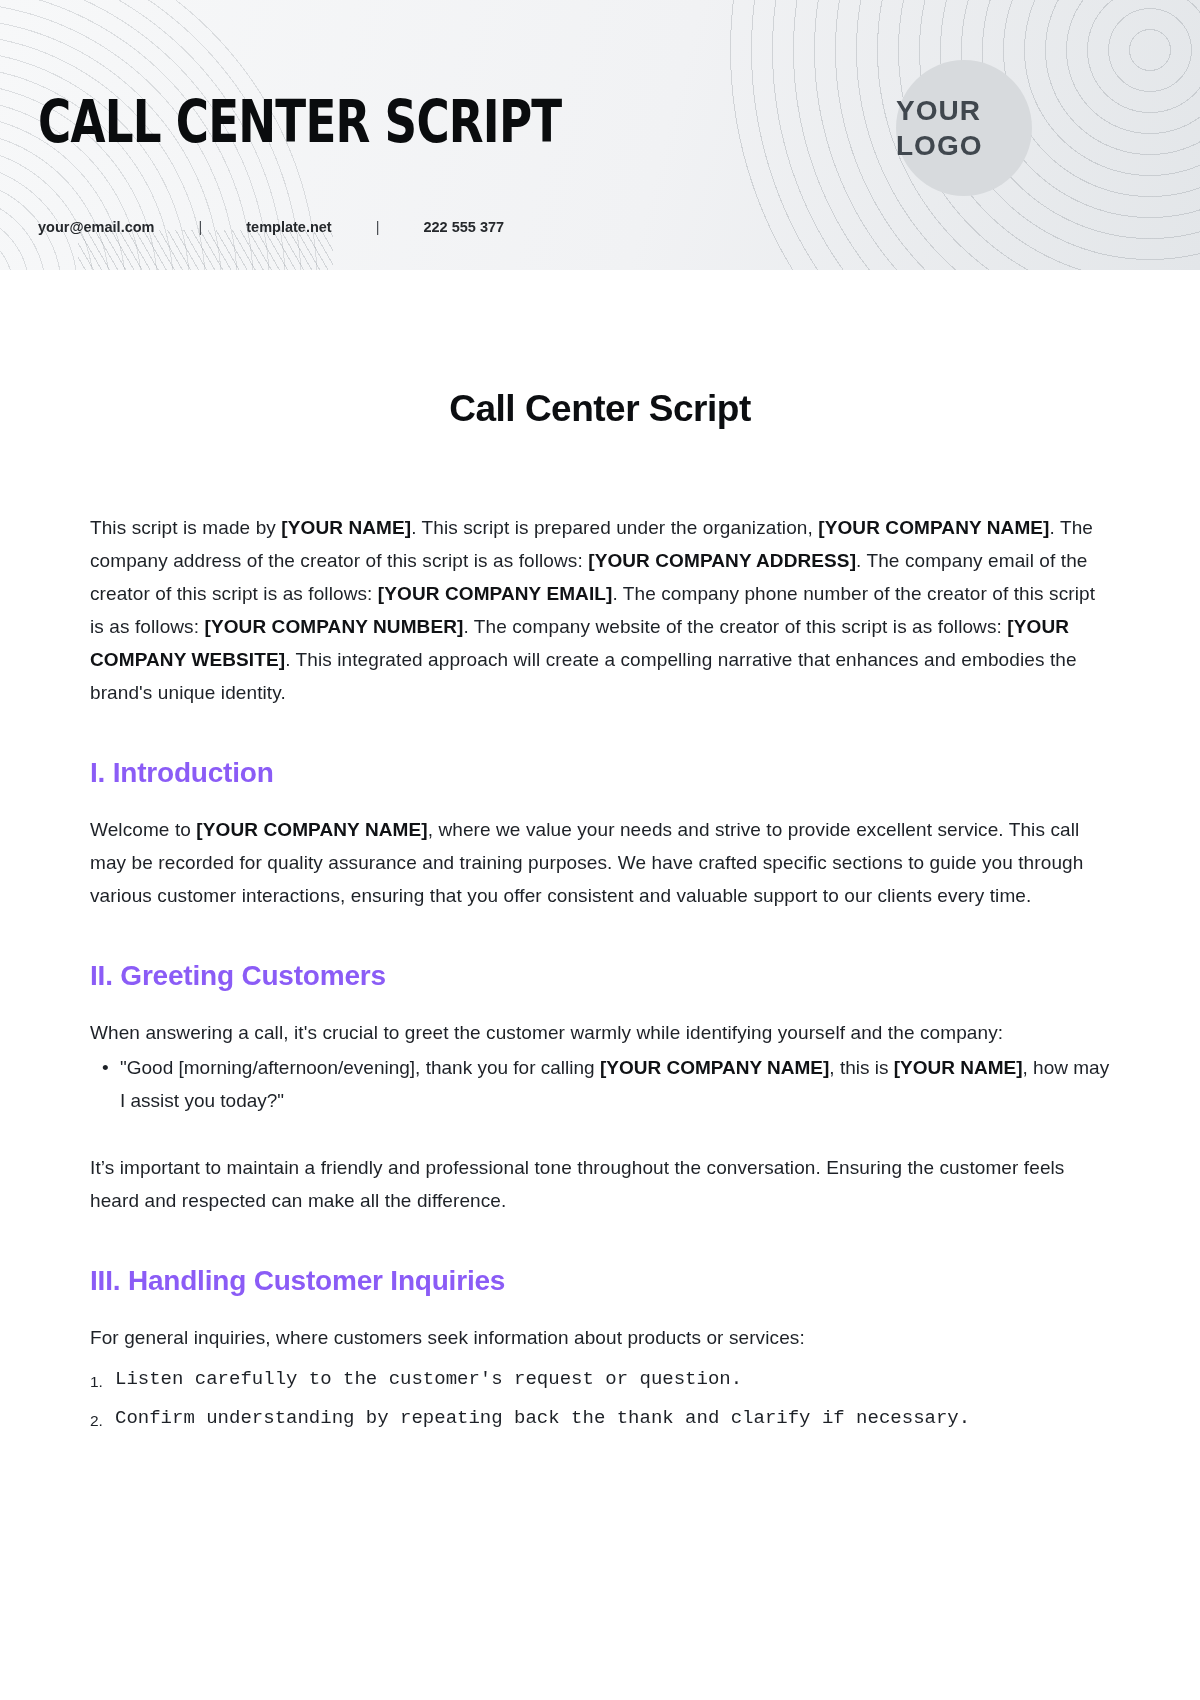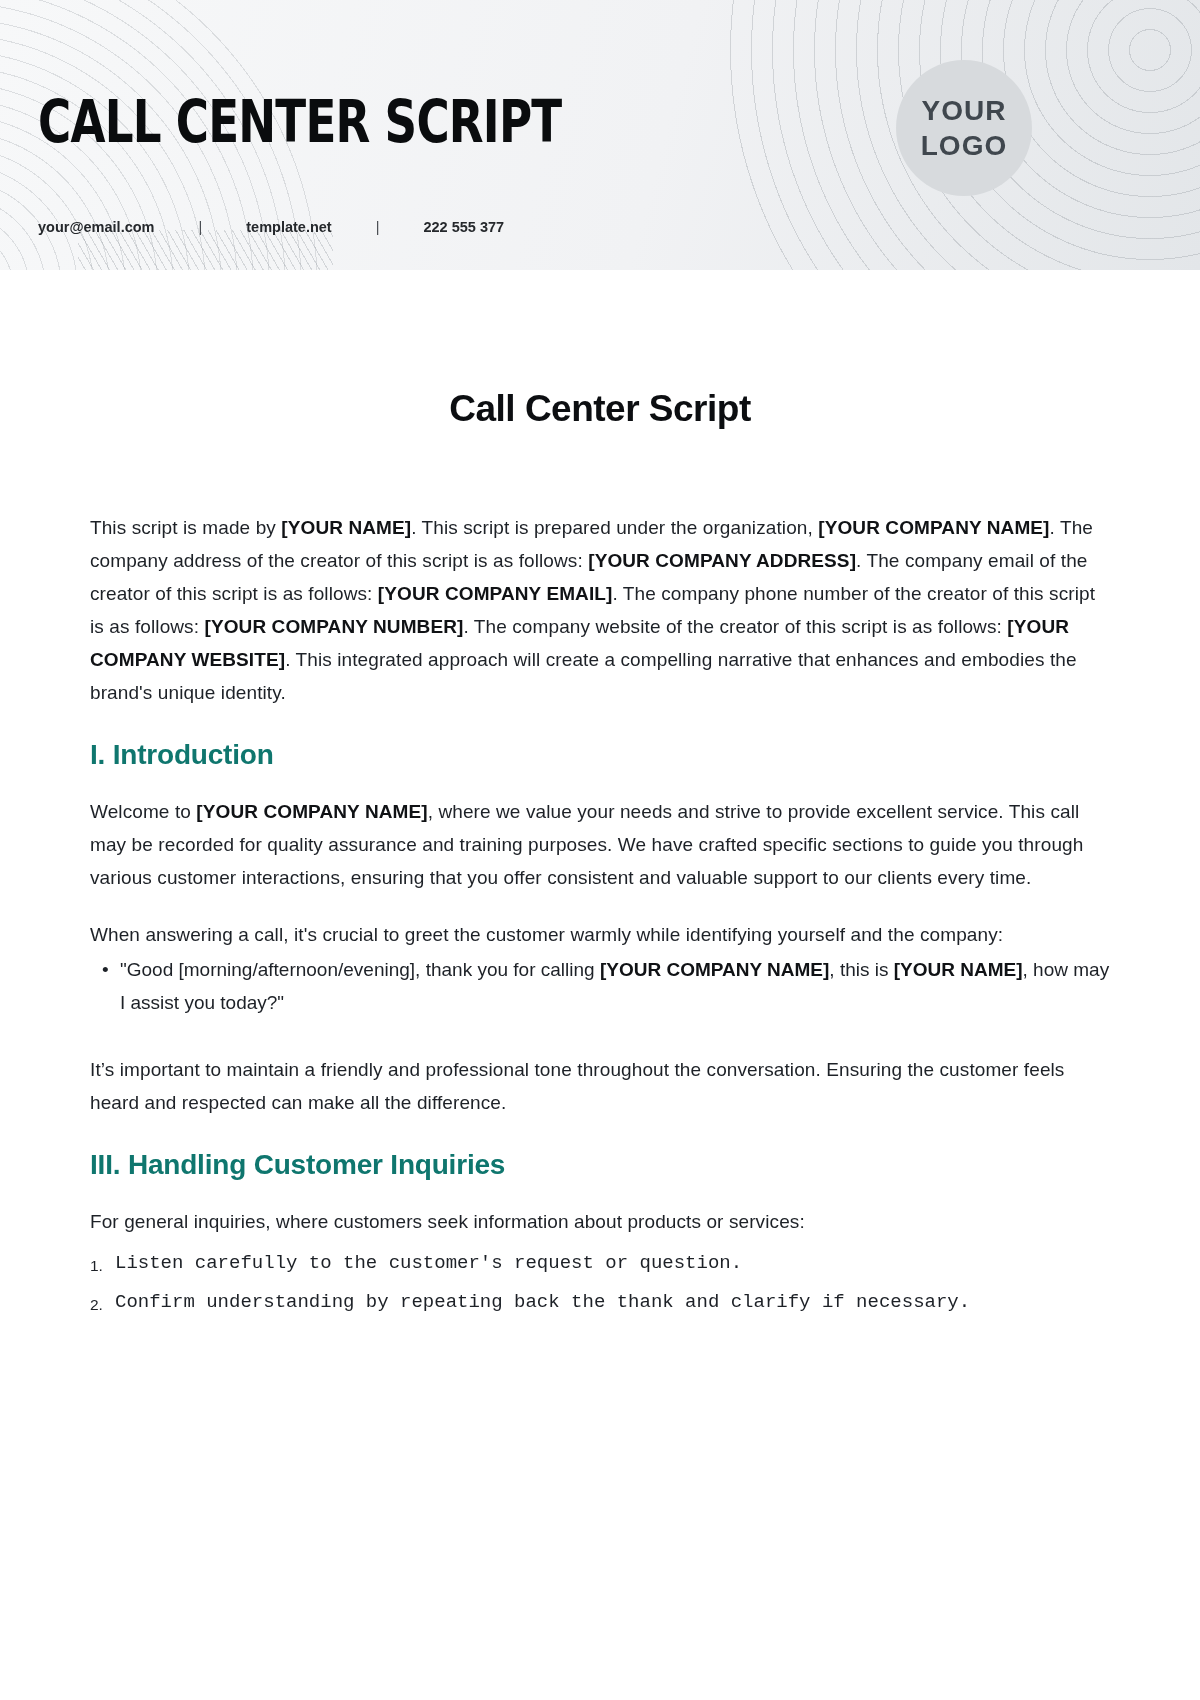--- a/index.html
+++ b/index.html
@@ -36,21 +36,21 @@
   .brand-title {
     position:absolute; left:38px; top:88px;
     font-family:"DejaVu Sans","Liberation Sans",sans-serif;
     font-size:58px; font-weight:800; color:#0a0c0e;
     letter-spacing:-1px; white-space:nowrap;
     transform:scaleX(0.78); transform-origin:left center;
   }
   .logo-circle {
     position:absolute; top:60px; right:168px; width:136px; height:136px;
     border-radius:50%; background:#d7dadd;
-    display:flex; flex-direction:column; align-items:center; justify-content:center;
+    display:flex; flex-direction:column; justify-content:center;
     line-height:1.25;
   }
   .logo-circle span {
     font-size:28px; font-weight:600; letter-spacing:1px; color:#40474e;
   }
   .contact-row {
     position:absolute; left:38px; top:219px;
     display:flex; align-items:flex-end; gap:44px;
     font-size:14.5px; font-weight:700; color:#25282c;
   }
@@ -63,21 +63,21 @@
     font-size:37px; font-weight:800; letter-spacing:-0.5px; color:#0c0e11;
   }
   .para {
     margin:24px 0 0 0; font-size:19px; line-height:33px; color:#1d2127;
     letter-spacing:0.1px;
   }
   .para b, .bullet-text b { font-weight:700; color:#101215; }
   .intro { margin-top:81px; }
   .para.spaced { margin-top:34px; }
   .sec-heading {
-    margin-top:30px; font-size:28px; font-weight:800; color:#0f766e;
+    margin-top:48px; font-size:28px; font-weight:800; color:#8b5cf6;
     letter-spacing:-0.2px;
   }
   .bullet-item {
     margin-top:2px; display:flex; align-items:flex-start;
     padding-left:12px; font-size:19px; line-height:33px;
   }
   .bullet-marker { width:18px; flex:0 0 18px; color:#1d2127; }
   .bullet-text { flex:1; }
   .num-list { margin-top:8px; }
   .num-item {
@@ -117,20 +117,21 @@
 
   <main class="body">
 
     <h1 class="doc-title">Call Center Script</h1>
 
     <p class="para intro"><span>This script is made by </span><b>[YOUR NAME]</b><span>. This script is prepared under the organization, </span><b>[YOUR COMPANY NAME]</b><span>. The company address of the creator of this script is as follows: </span><b>[YOUR COMPANY ADDRESS]</b><span>. The company email of the creator of this script is as follows: </span><b>[YOUR COMPANY EMAIL]</b><span>. The company phone number of the creator of this script is as follows: </span><b>[YOUR COMPANY NUMBER]</b><span>. The company website of the creator of this script is as follows: </span><b>[YOUR COMPANY WEBSITE]</b><span>. This integrated approach will create a compelling narrative that enhances and embodies the brand's unique identity.</span></p>
 
     <h2 class="sec-heading">I. Introduction</h2>
     <p class="para"><span>Welcome to </span><b>[YOUR COMPANY NAME]</b><span>, where we value your needs and strive to provide excellent service. This call may be recorded for quality assurance and training purposes. We have crafted specific sections to guide you through various customer interactions, ensuring that you offer consistent and valuable support to our clients every time.</span></p>
 
+    <h2 class="sec-heading">II. Greeting Customers</h2>
     <p class="para"><span>When answering a call, it's crucial to greet the customer warmly while identifying yourself and the company:</span></p>
 
     <div class="bullet-item">
       <span class="bullet-marker">•</span>
       <span class="bullet-text"><span>"Good [morning/afternoon/evening], thank you for calling </span><b>[YOUR COMPANY NAME]</b><span>, this is </span><b>[YOUR NAME]</b><span>, how may I assist you today?"</span></span>
     </div>
 
     <p class="para spaced"><span>It’s important to maintain a friendly and professional tone throughout the conversation. Ensuring the customer feels heard and respected can make all the difference.</span></p>
 
     <h2 class="sec-heading">III. Handling Customer Inquiries</h2>

